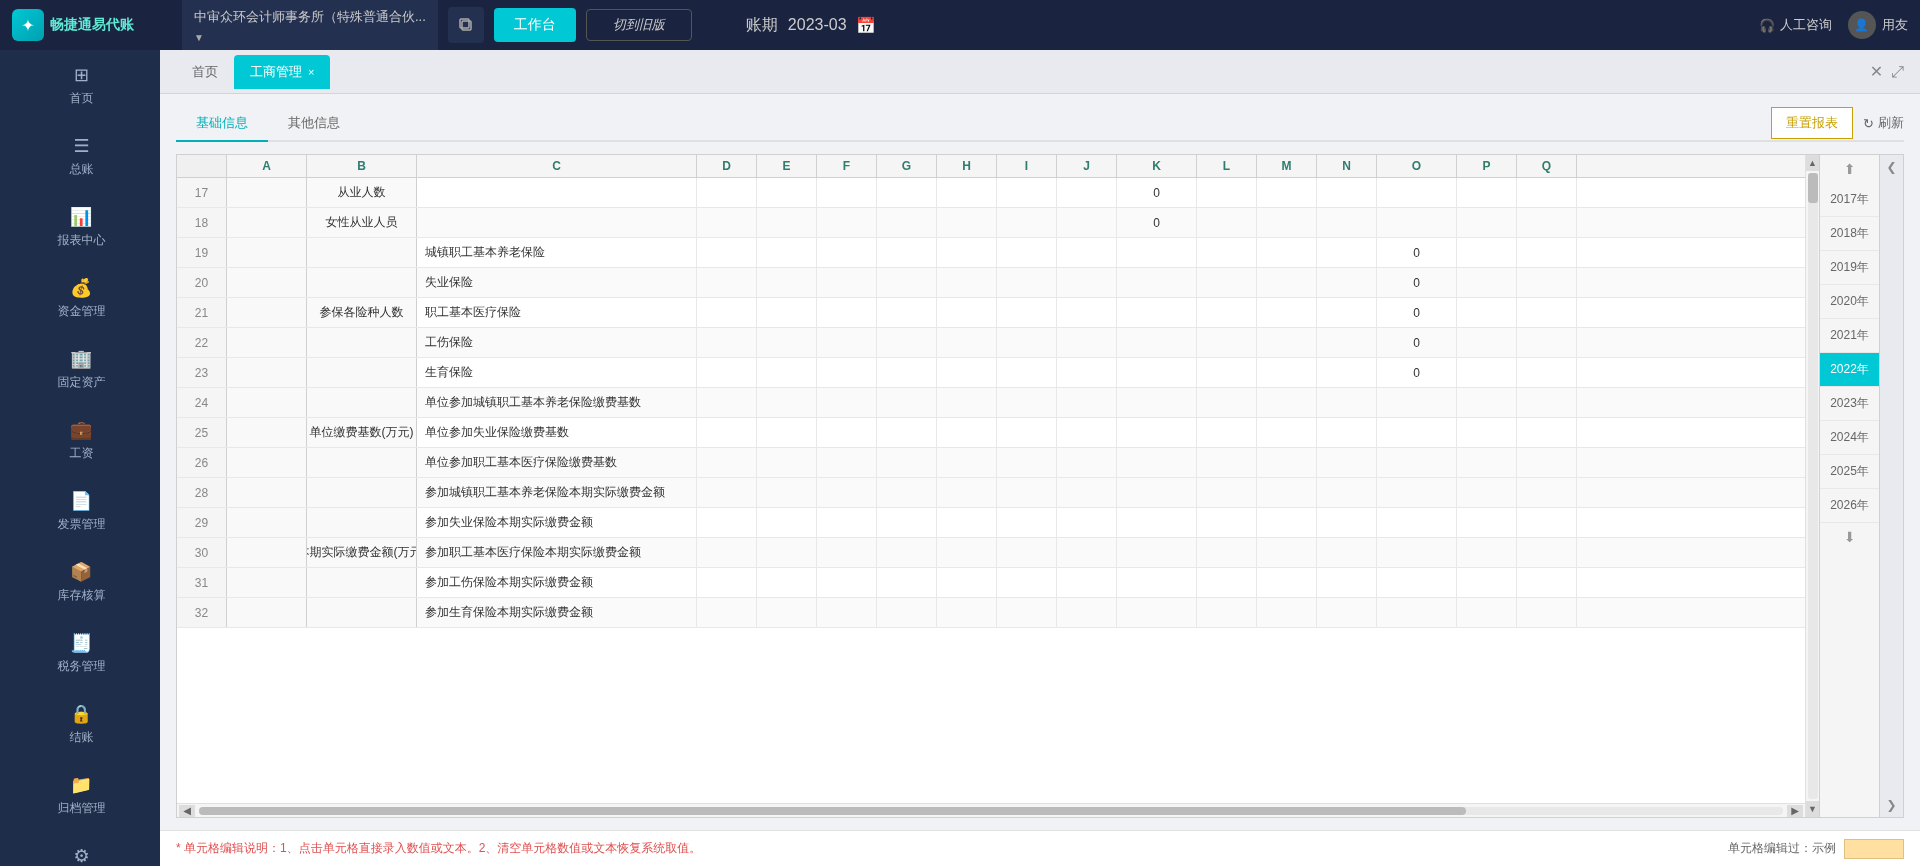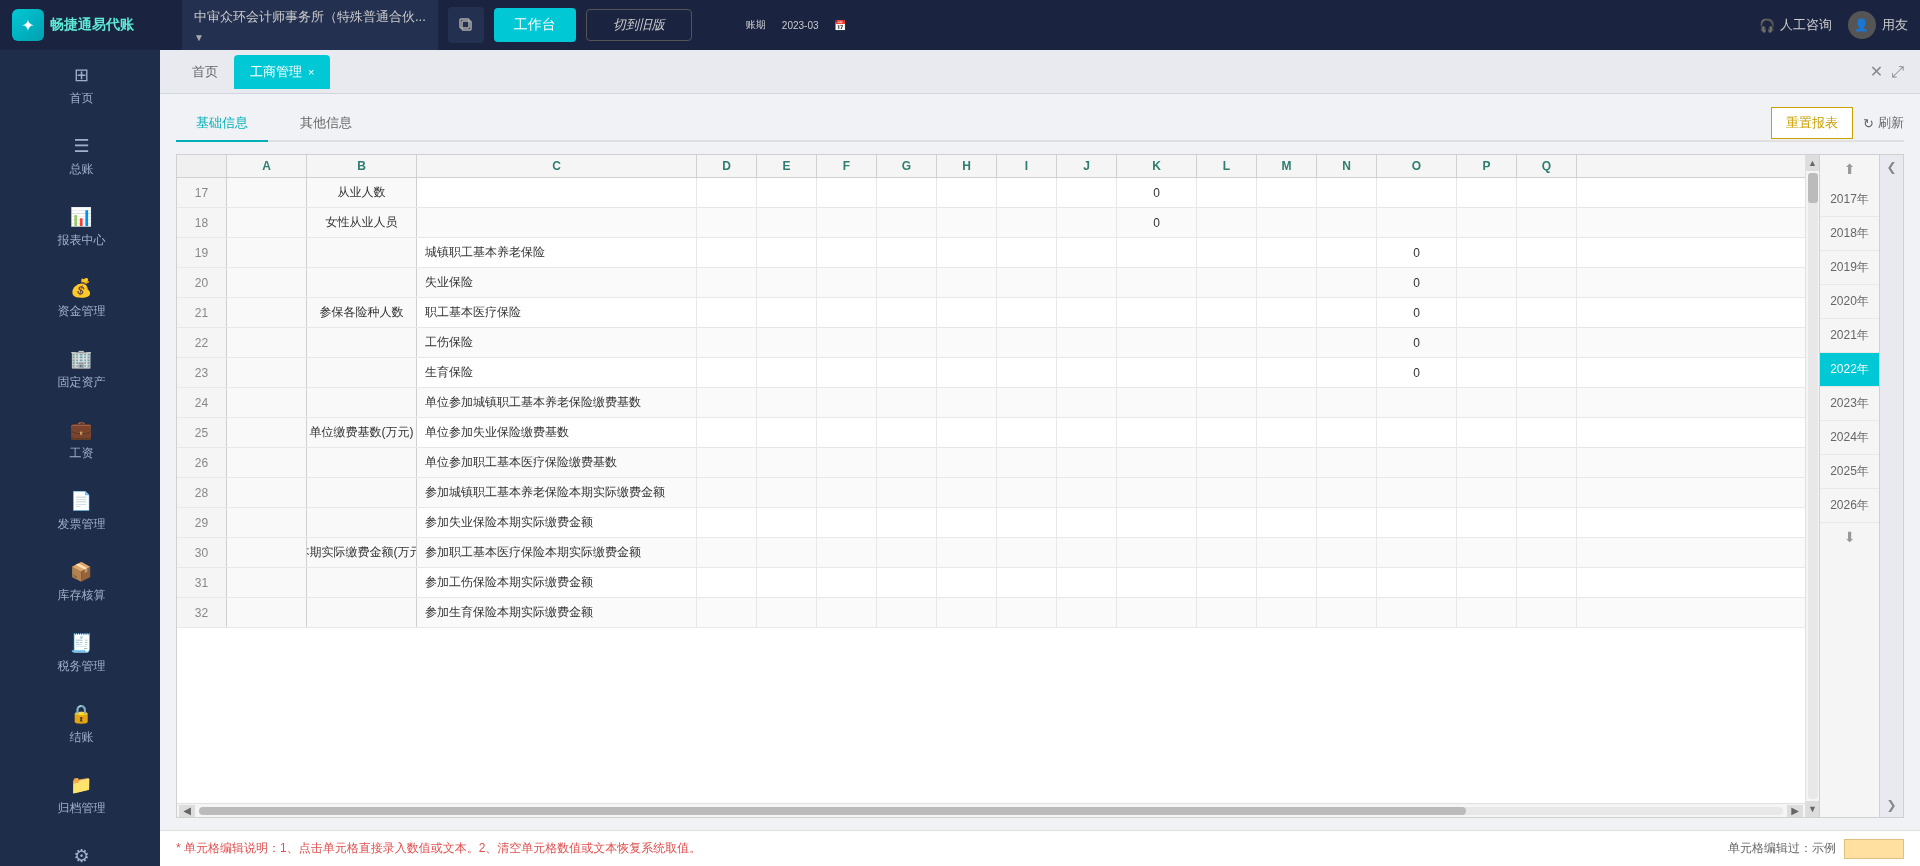--- a/index.html
+++ b/index.html
@@ -8,21 +8,21 @@
     
     .topbar { height: 50px; background: #1a2340; display: flex; align-items: center; padding: 0 12px; gap: 10px; flex-shrink: 0; }
     .logo-area { display: flex; align-items: center; gap: 6px; width: 160px; }
     .logo-icon { width: 32px; height: 32px; background: linear-gradient(135deg, #00c8d4, #00a0b0); border-radius: 6px; display: flex; align-items: center; justify-content: center; color: white; font-size: 16px; }
     .logo-text { color: #5eead4; font-size: 14px; font-weight: bold; }
     .company-selector { display: flex; align-items: flex-start; background: #243050; border-radius: 4px; padding: 14px 12px; color: #ccc; font-size: 13px; cursor: pointer; gap: 6px; min-width: 220px; flex-direction: column; }
     .company-selector .arrow { color: #aaa; font-size: 10px; }
     .copy-btn { width: 36px; height: 36px; background: #243050; border-radius: 4px; display: flex; align-items: center; justify-content: center; color: #aaa; cursor: pointer; border: none; }
     .workbench-btn { background: #00c8d4; color: white; border: none; border-radius: 4px; padding: 8px 20px; font-size: 14px; cursor: pointer; }
     .switch-btn { background: transparent; border: 1px solid #555; color: #ccc; border-radius: 4px; padding: 6px 26px; cursor: pointer; font-size: 13px; font-style: italic; }
-    .period-area { color: #ccc; font-size: 10px; display: flex; align-items: center; gap: 16px; margin-left: 4px; padding-left: 40px; }
+    .period-area { color: #ccc; font-size: 16px; display: flex; align-items: center; gap: 10px; margin-left: 4px; padding-left: 40px; }
     .period-icon { color: #aaa; }
     .topbar-right { margin-left: auto; display: flex; align-items: center; gap: 16px; color: #ccc; font-size: 13px; }
     .consult-btn { display: flex; align-items: center; gap: 4px; cursor: pointer; }
     .user-area { display: flex; align-items: center; gap: 6px; cursor: pointer; }
     .user-icon-circle { width: 28px; height: 28px; background: #555; border-radius: 50%; display: flex; align-items: center; justify-content: center; color: #ccc; font-size: 12px; }
 
     
     .main-layout { display: flex; flex: 1; overflow: hidden; }
 
     
@@ -224,21 +224,21 @@
       </div>
       <div class="tab-bar-right">
         <button class="tab-action-btn">✕</button>
         <button class="tab-action-btn">⤢</button>
       </div>
     </div>
 
     <div class="page-content">
 
       <div class="sub-tabs">
-        <div id="sub-tabs-container" style="display:flex;gap:12px;">
+        <div id="sub-tabs-container" style="display:flex;gap:0;">
             <div class="sub-tab active">基础信息</div>
             <div class="sub-tab">其他信息</div>
           </div>
         <div class="sub-tab-actions">
           <button class="reset-btn">重置报表</button>
           <button class="refresh-btn">
             <span>↻</span>
             <span>刷新</span>
           </button>
         </div>

